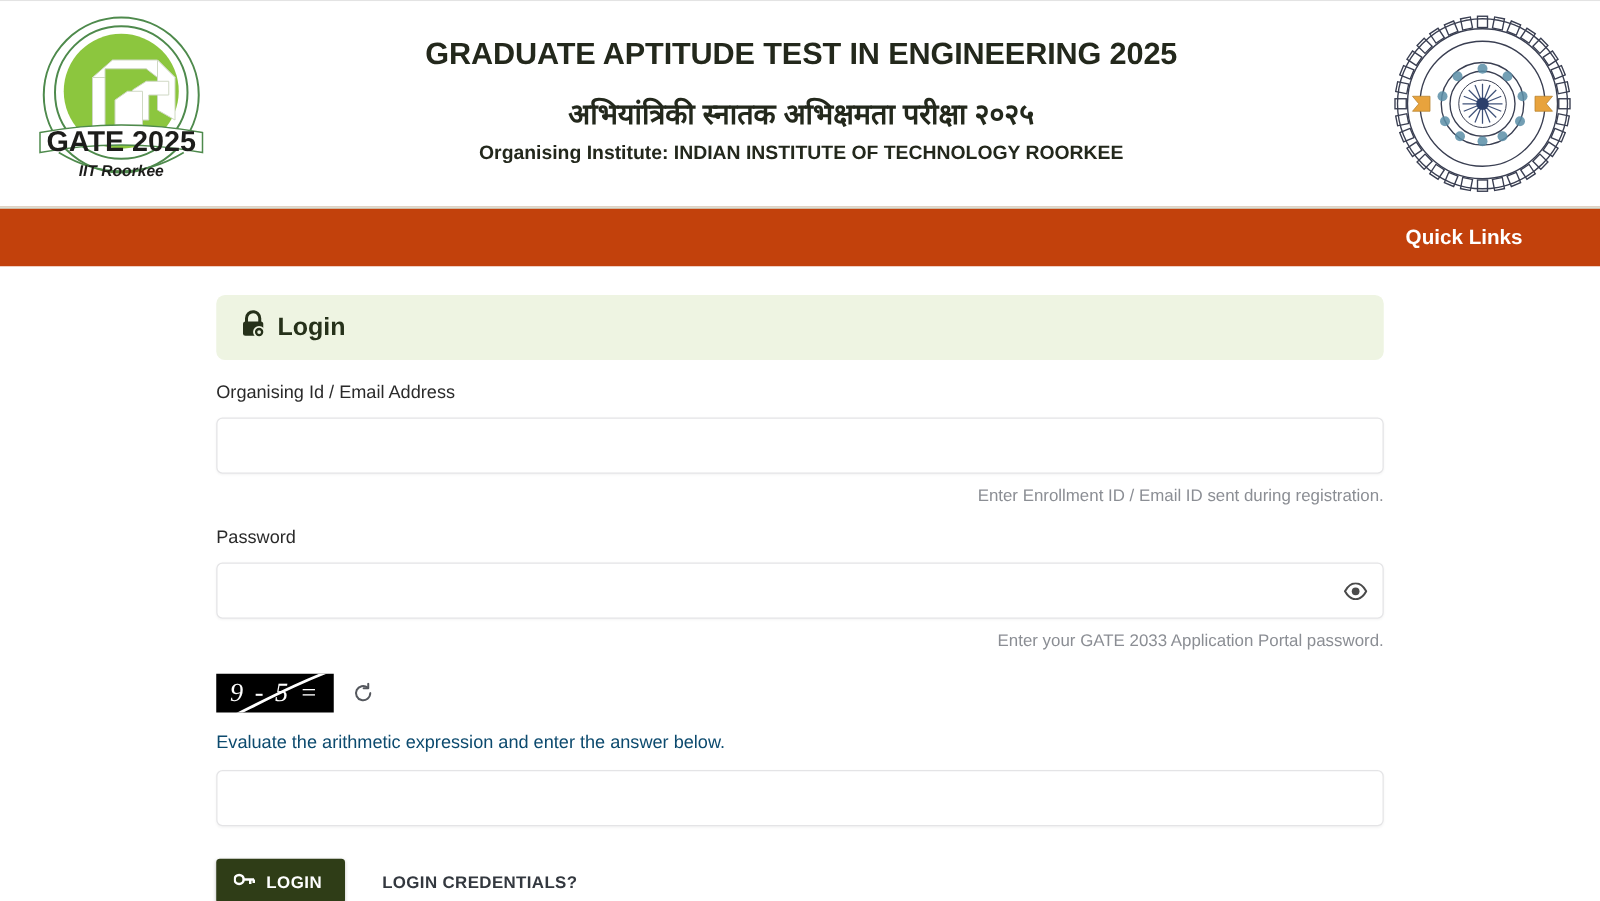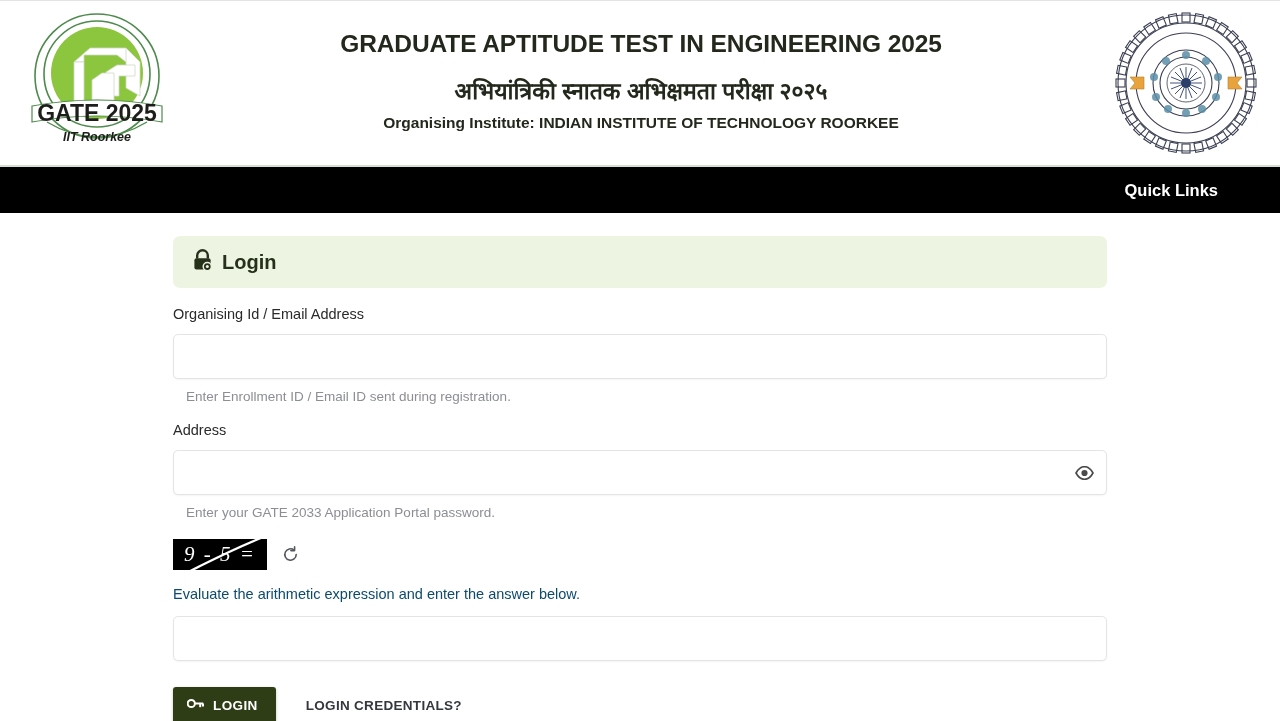--- a/index.html
+++ b/index.html
@@ -72,21 +72,21 @@
   .iitr-logo {
     width: 152px;
     height: 152px;
     flex: 0 0 152px;
     position: relative;
   }
 
   
   .navbar {
     height: 48px;
-    background: #000000;
+    background: #c2410c;
     border-top: 2px solid #d9ded2;
     display: flex;
     align-items: center;
     justify-content: flex-end;
     padding-right: 62px;
   }
 
   .quick-links {
     color: #ffffff;
     font-size: 16.5px;
@@ -167,20 +167,21 @@
     background: transparent;
     border: 0;
     cursor: pointer;
   }
 
   .helper-text {
     font-size: 13.5px;
     color: #8b8e94;
     margin-top: 10px;
     padding-left: 13px;
+    text-align: right;
   }
 
   
   .captcha-row {
     display: flex;
     align-items: center;
     gap: 12px;
     margin-top: 19px;
   }
 
@@ -417,21 +418,21 @@
 
       <div class="field-block">
         <div class="field-label">Organising Id / Email Address</div>
         <div class="input-shell">
           <input class="text-input" type="text" placeholder="" style="">
         </div>
         <div class="helper-text">Enter Enrollment ID / Email ID sent during registration.</div>
       </div>
 
       <div class="field-block">
-        <div class="field-label">Address</div>
+        <div class="field-label">Password</div>
         <div class="input-shell">
           <input class="text-input" type="password" placeholder="" style="">
           <button class="eye-btn">
             <svg width="19" height="14" viewBox="0 0 19 14">
               <path d="M1,7 C4,1.6 7,0.6 9.5,0.6 C12,0.6 15,1.6 18,7 C15,12.4 12,13.4 9.5,13.4 C7,13.4 4,12.4 1,7 Z" fill="none" stroke="#4a4a4a" stroke-width="1.6"></path>
               <circle cx="9.5" cy="7" r="3.1" fill="#4a4a4a"></circle>
             </svg>
           </button>
         </div>
         <div class="helper-text">Enter your GATE 2033 Application Portal password.</div>

